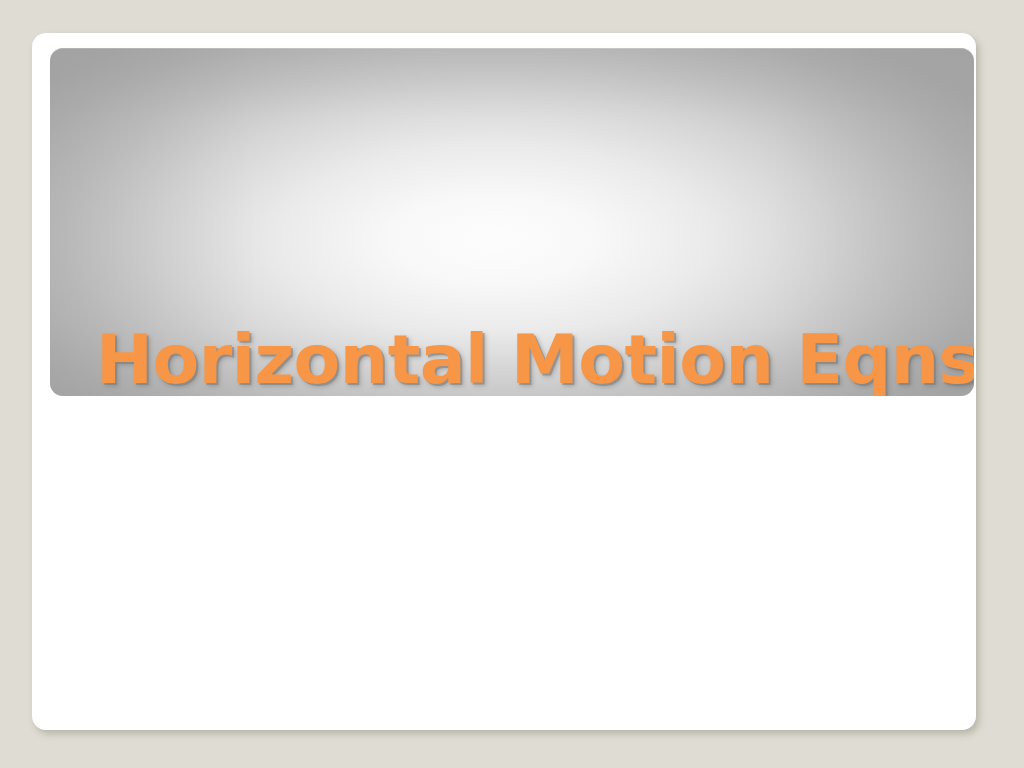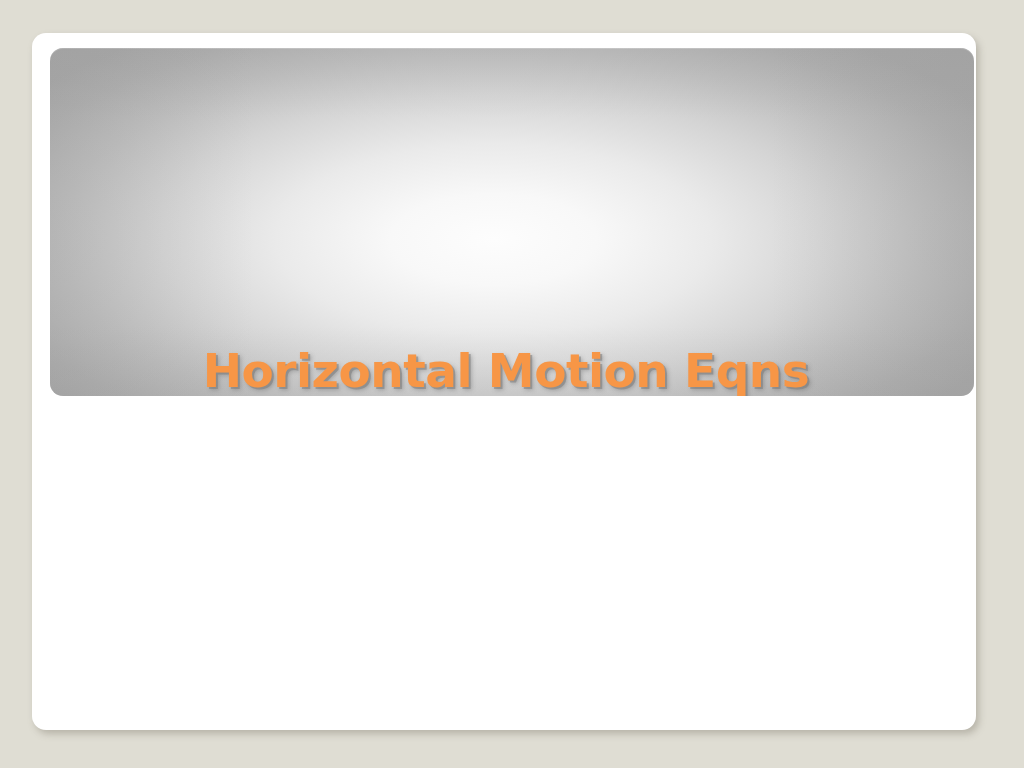--- a/index.html
+++ b/index.html
@@ -74,21 +74,21 @@
   #title-text {
     position: absolute;
     left: 0;
     right: 12px;
     bottom: 2px;
     z-index: 3;
     text-align: center;
     padding: 0 46px;
     font-family: "DejaVu Sans", "Liberation Sans", sans-serif;
     font-weight: bold;
-    font-size: 47px;
+    font-size: 68px;
     line-height: 1.0;
     letter-spacing: -0.5px;
     color: #f79646;
     text-shadow:
       2px 2px 0px rgba(125,125,125,0.55),
       3px 3px 4px rgba(110,110,110,0.45);
     white-space: nowrap;
   }
 
   

